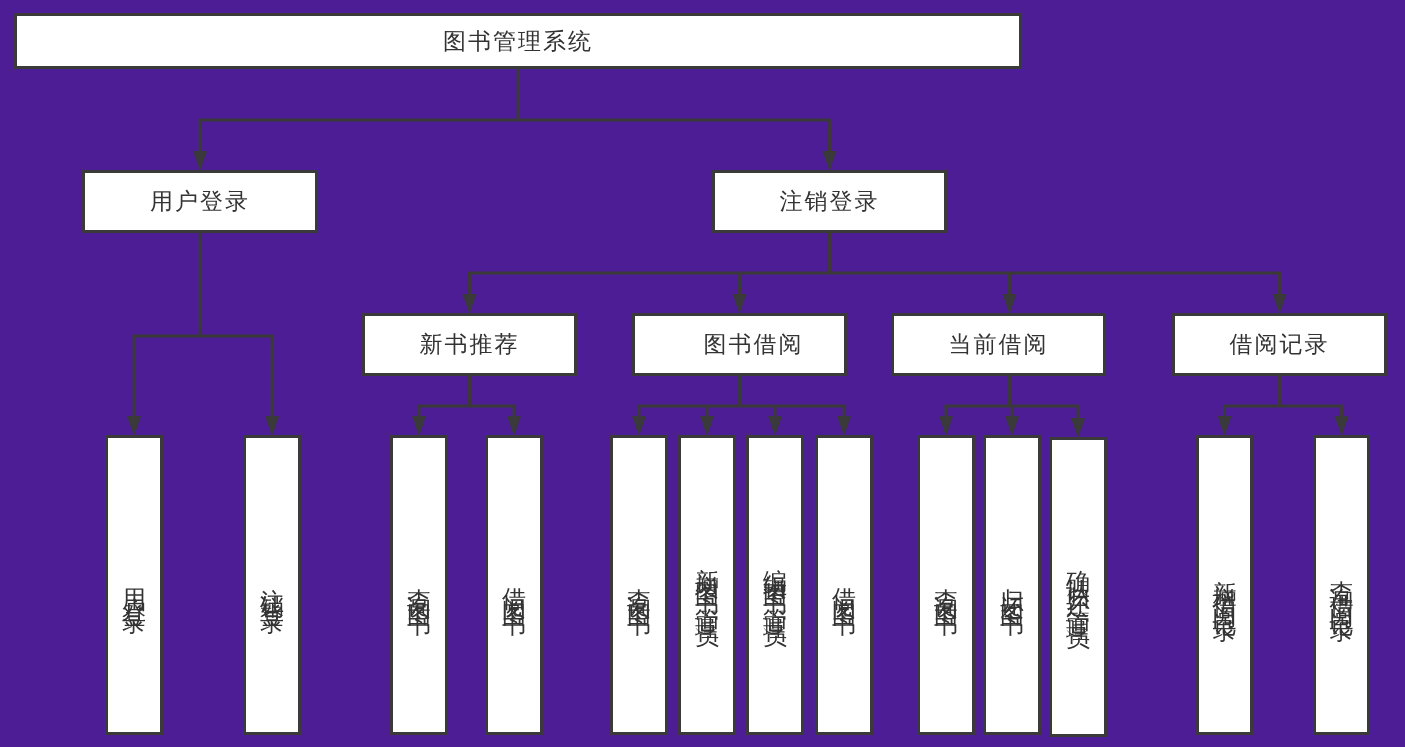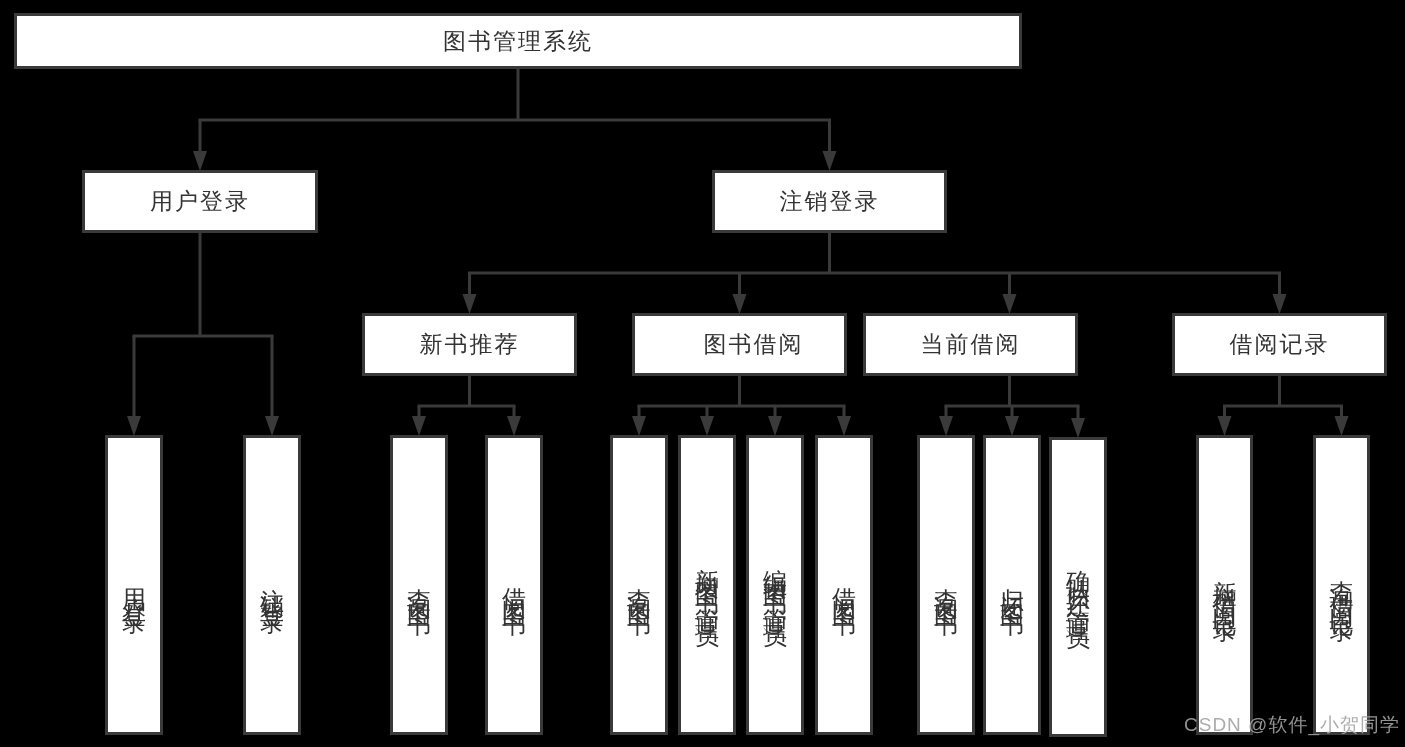--- a/index.html
+++ b/index.html
@@ -5,21 +5,21 @@
   html, body {
     margin: 0;
     padding: 0;
     background: #ffffff;
     font-family: "Liberation Sans", "DejaVu Sans", sans-serif;
   }
   #canvas {
     position: relative;
     width: 1405px;
     height: 747px;
-    background: #000000;
+    background: #4c1d95;
     overflow: hidden;
   }
   #edge-layer {
     position: absolute;
     left: 0;
     top: 0;
     width: 1405px;
     height: 747px;
     z-index: 1;
   }
@@ -127,21 +127,21 @@
       </div>
       <div class="node h" style="left: 712px; top: 170px; width: 235px; height: 63px; border-color: rgb(58, 58, 58);">
         <span class="lbl" style="color: rgb(51, 51, 51);">注销登录</span>
       </div>
       <div class="node h" style="left: 362px; top: 313px; width: 215px; height: 63px; border-color: rgb(58, 58, 58);">
         <span class="lbl" style="color: rgb(51, 51, 51);">新书推荐</span>
       </div>
       <div class="node h" style="left: 632px; top: 313px; width: 215px; height: 63px; border-color: rgb(58, 58, 58); padding-left: 28px;">
         <span class="lbl" style="color: rgb(51, 51, 51);">图书借阅</span>
       </div>
-      <div class="node h" style="left: 863px; top: 313px; width: 215px; height: 63px; border-color: rgb(58, 58, 58);">
+      <div class="node h" style="left: 891px; top: 313px; width: 215px; height: 63px; border-color: rgb(58, 58, 58);">
         <span class="lbl" style="color: rgb(51, 51, 51);">当前借阅</span>
       </div>
       <div class="node h" style="left: 1172px; top: 313px; width: 215px; height: 63px; border-color: rgb(58, 58, 58);">
         <span class="lbl" style="color: rgb(51, 51, 51);">借阅记录</span>
       </div>
       <div class="node v" style="left: 105px; top: 435px; width: 58px; height: 300px; border-color: rgb(58, 58, 58);">
         <span class="lbl" style="color: rgb(51, 51, 51);">用户登录</span>
       </div>
       <div class="node v" style="left: 243px; top: 435px; width: 58px; height: 300px; border-color: rgb(58, 58, 58);">
         <span class="lbl" style="color: rgb(51, 51, 51);">注销登录</span>
@@ -173,14 +173,13 @@
       <div class="node v" style="left: 1049px; top: 437px; width: 58px; height: 300px; border-color: rgb(58, 58, 58);">
         <span class="lbl" style="color: rgb(51, 51, 51);">确认归还（管理员）</span>
       </div>
       <div class="node v" style="left: 1196px; top: 435px; width: 57px; height: 300px; border-color: rgb(58, 58, 58);">
         <span class="lbl" style="color: rgb(51, 51, 51);">新增借阅记录</span>
       </div>
       <div class="node v" style="left: 1313px; top: 435px; width: 57px; height: 300px; border-color: rgb(58, 58, 58);">
         <span class="lbl" style="color: rgb(51, 51, 51);">查询借阅记录</span>
       </div>
     </div>
-  <div id="watermark">CSDN @软件_小贺同学</div>
 </div>
 
 </body></html>

